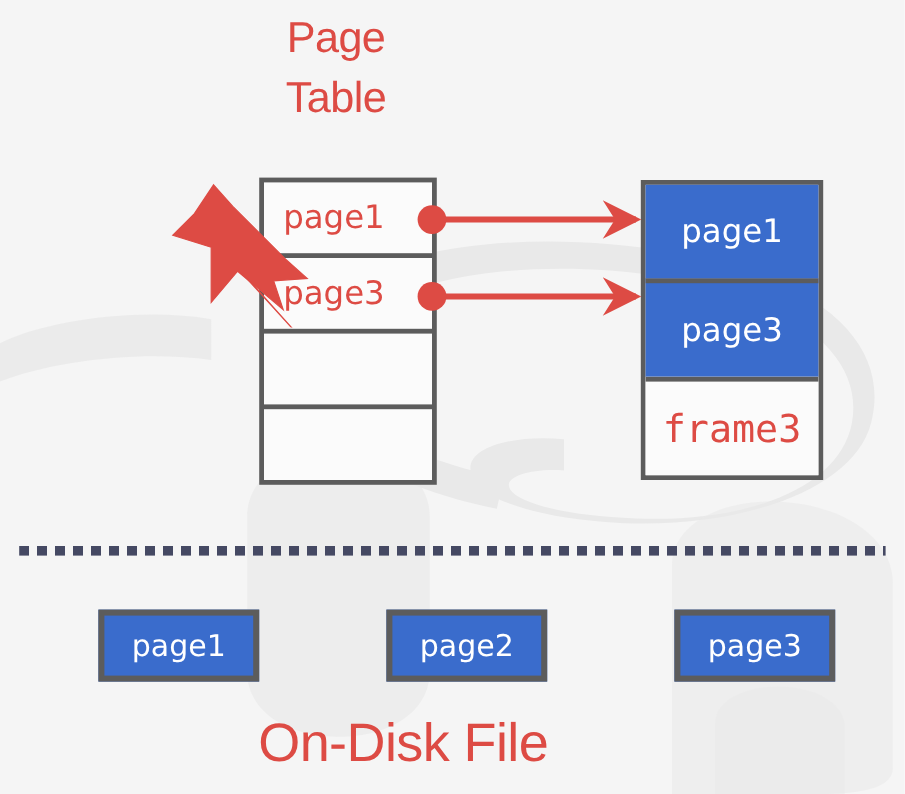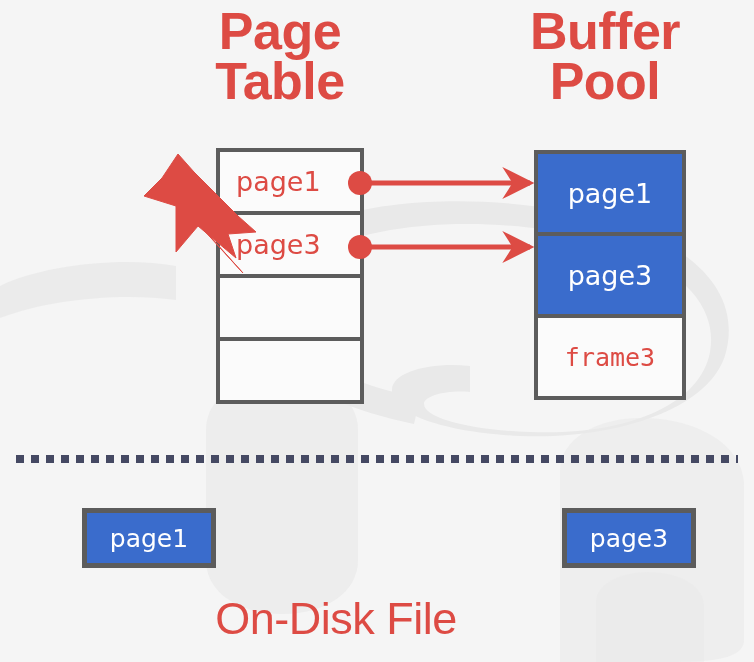--- a/index.html
+++ b/index.html
@@ -24,23 +24,23 @@
     pointer-events: none;
     z-index: 0;
   }
 
   
   .heading {
     position: absolute;
     z-index: 3;
     color: #dd4b44;
     font-family: "Liberation Sans", sans-serif;
-    font-size: 52px;
+    font-size: 36px;
     line-height: 50px;
-    font-weight: 700;
+    font-weight: 400;
     text-align: center;
     white-space: pre-line;
     letter-spacing: -0.5px;
   }
   #page-table-heading { left: 180px; top: 6px; width: 200px; }
   #buffer-pool-heading { left: 505px; top: 6px; width: 200px; }
 
   #ondisk-heading {
     position: absolute;
     z-index: 3;
@@ -88,21 +88,21 @@
   #buffer-pool .cell.filled .label {
     color: #ffffff;
     font-family: "DejaVu Sans", sans-serif;
     font-size: 27px;
     line-height: 1;
   }
   #buffer-pool .cell.empty { background: #fbfbfb; }
   #buffer-pool .cell.empty .label {
     color: #dd4b44;
     font-family: "DejaVu Sans Mono", monospace;
-    font-size: 25px;
+    font-size: 32px;
     line-height: 1;
   }
 
   
   #connectors { position: absolute; inset: 0; z-index: 4; pointer-events: none; }
 
   
   #pin-icon { position: absolute; left: 132px; top: 148px; z-index: 5; }
 
   
@@ -167,22 +167,20 @@
                L 744 640 C 744 662, 700 662, 660 662 L 560 662 Z" opacity="0.6"></path>
       <path d="M596 602 C 596 584, 620 572, 648 572 C 680 572, 704 586, 704 606
                L 704 662 L 596 662 Z" opacity="0.55"></path>
       <path d="M0 286 C 40 266, 120 256, 176 266 L 176 300 C 120 292, 46 300, 0 318 Z" opacity="0.8"></path>
     </g>
   </svg>
 
   <div class="heading" id="page-table-heading">Page
 Table</div>
 
-  <div class="heading" id="buffer-pool-heading">Buffer
-Pool</div>
 
   <div class="col" id="page-table">
     <div class="cell">
       <span class="label">page1</span>
     </div>
     <div class="cell">
       <span class="label">page3</span>
     </div>
     <div class="cell">
       <span class="label"></span>
@@ -232,19 +230,22 @@
     </g>
   </svg>
 
   <div id="disk-separator"></div>
 
   <div id="disk-row">
     <div class="disk-page">
       <span class="label">page1</span>
     </div>
     <div class="disk-page">
+      <span class="label">page2</span>
+    </div>
+    <div class="disk-page">
       <span class="label">page3</span>
     </div>
   </div>
 
   <div id="ondisk-heading">On-Disk File</div>
 
 </div>
 
 </body></html>

